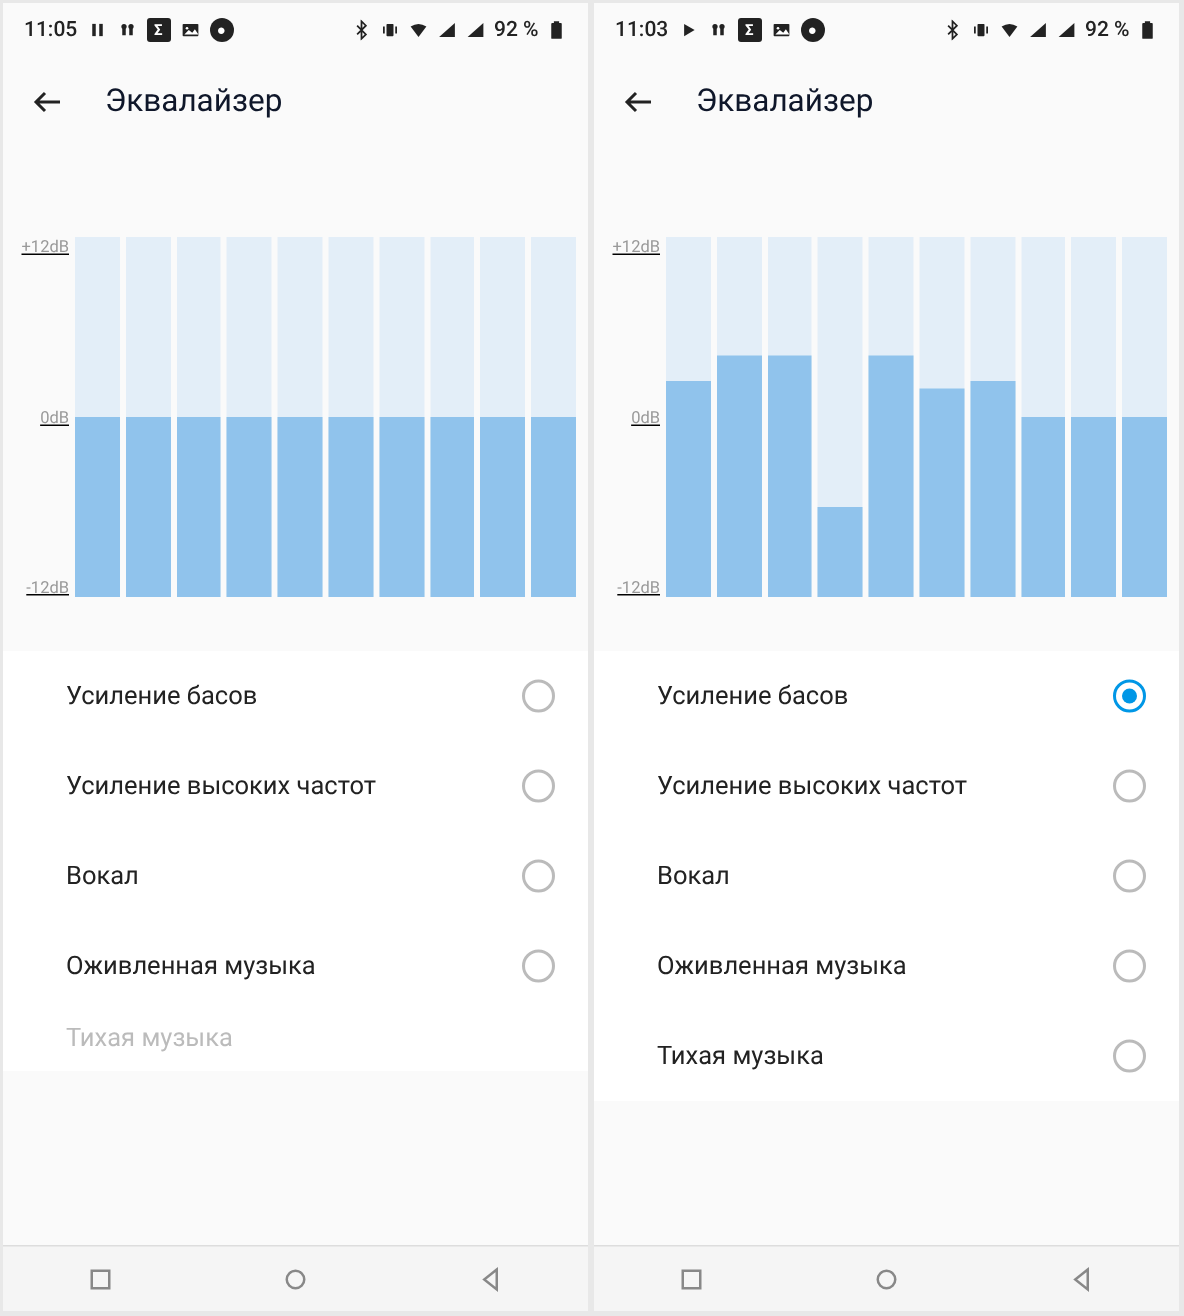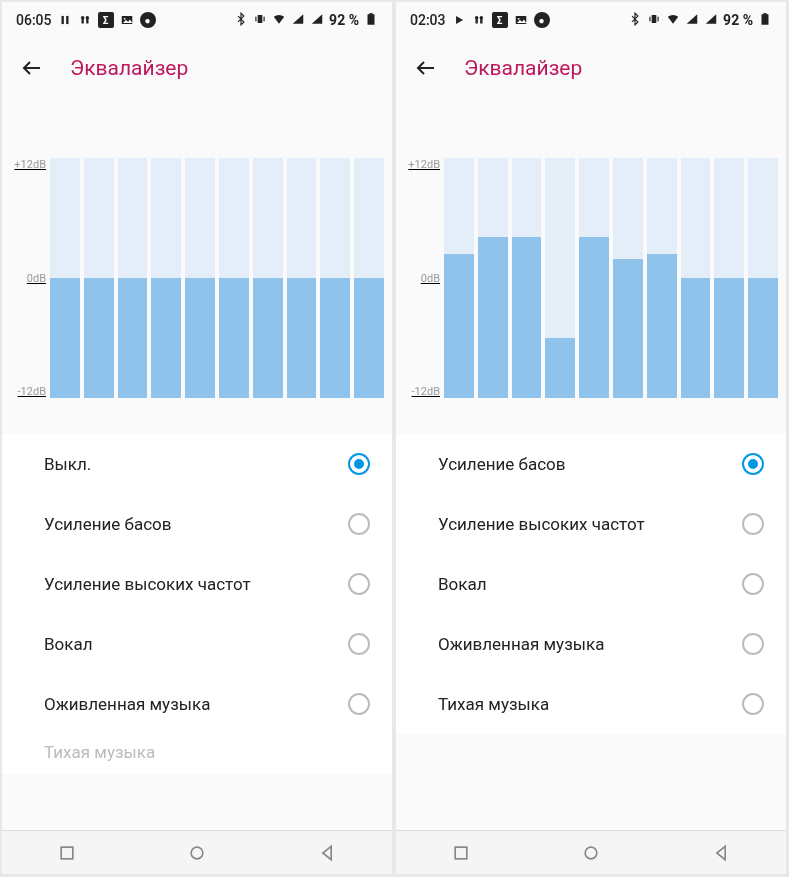--- a/index.html
+++ b/index.html
@@ -24,33 +24,33 @@
     height: 36px;
     display: flex;
     align-items: center;
     padding: 0 14px;
     background: #fafafa;
     color: #222;
     font-size: 14px;
     font-weight: 500;
   }
   .status-left { display:flex; align-items:center; gap:6px; }
-  .status-right { margin-left:auto; display:flex; gap:5px;font-weight:bold; }
+  .status-right { margin-left:auto; display:flex; align-items:center; gap:5px; }
   .status-icon { width:14px; height:14px; display:inline-flex; align-items:center; justify-content:center; }
   .status-icon svg { width:100%; height:100%; }
   .icon-box { width:16px;height:16px;background:#222;border-radius:2px;display:inline-flex;align-items:center;justify-content:center;color:#fff;font-size:10px;font-weight:bold;}
   .header {
     height: 60px;
     display:flex;
     align-items:center;
     padding: 0 16px;
     background:#fafafa;
   }
   .back-btn { width:28px;height:28px;display:flex;align-items:center;justify-content:center;margin-right:24px;}
-  .title { font-size:21px;color:#be185d;font-weight:400;text-align:right; }
+  .title { font-size:21px;color:#0f172a;font-weight:400;text-align:right; }
   .chart-area {
     padding: 60px 8px 30px 8px;
     background:#fafafa;
     position:relative;
   }
   .chart {
     display:flex;
     align-items:stretch;
     height:240px;
     position:relative;
@@ -133,21 +133,21 @@
     color:#bbb;
     background:#fff;
   }
 </style>
 </head>
 <body>
 
 <div class="phone">
   <div class="status-bar">
     <div class="status-left">
-      <span>06:05</span>
+      <span>11:05</span>
       <span class="status-icon">
           <svg viewBox="0 0 24 24" fill="#222">
             <rect x="6" y="5" width="4" height="14"></rect>
             <rect x="14" y="5" width="4" height="14"></rect>
           </svg>
         </span>
       <span class="status-icon">
           <svg viewBox="0 0 24 24" fill="#222">
             <circle cx="8" cy="8" r="3"></circle>
             <circle cx="16" cy="8" r="3"></circle>
@@ -249,24 +249,20 @@
           </div>
           <div class="bar-col">
             <div class="bar-fill" style="height: 50%;"></div>
           </div>
         </div>
     </div>
   </div>
 
   <div class="options" id="opts-left">
       <div class="option">
-        <span>Выкл.</span>
-        <span class="radio checked"></span>
-      </div>
-      <div class="option">
         <span>Усиление басов</span>
         <span class="radio"></span>
       </div>
       <div class="option">
         <span>Усиление высоких частот</span>
         <span class="radio"></span>
       </div>
       <div class="option">
         <span>Вокал</span>
         <span class="radio"></span>
@@ -287,21 +283,21 @@
         </svg></div>
     <div class="nav-btn"><svg viewBox="0 0 24 24" fill="none" stroke="#888" stroke-width="2">
           <path d="M17 4 L7 12 L17 20 Z"></path>
         </svg></div>
   </div>
 </div>
 
 <div class="phone">
   <div class="status-bar">
     <div class="status-left">
-      <span>02:03</span>
+      <span>11:03</span>
       <span class="status-icon">
           <svg viewBox="0 0 24 24" fill="#222">
             <path d="M7 5 L19 12 L7 19 Z"></path>
           </svg>
         </span>
       <span class="status-icon">
           <svg viewBox="0 0 24 24" fill="#222">
             <circle cx="8" cy="8" r="3"></circle>
             <circle cx="16" cy="8" r="3"></circle>
             <rect x="6" y="10" width="4" height="8"></rect>

